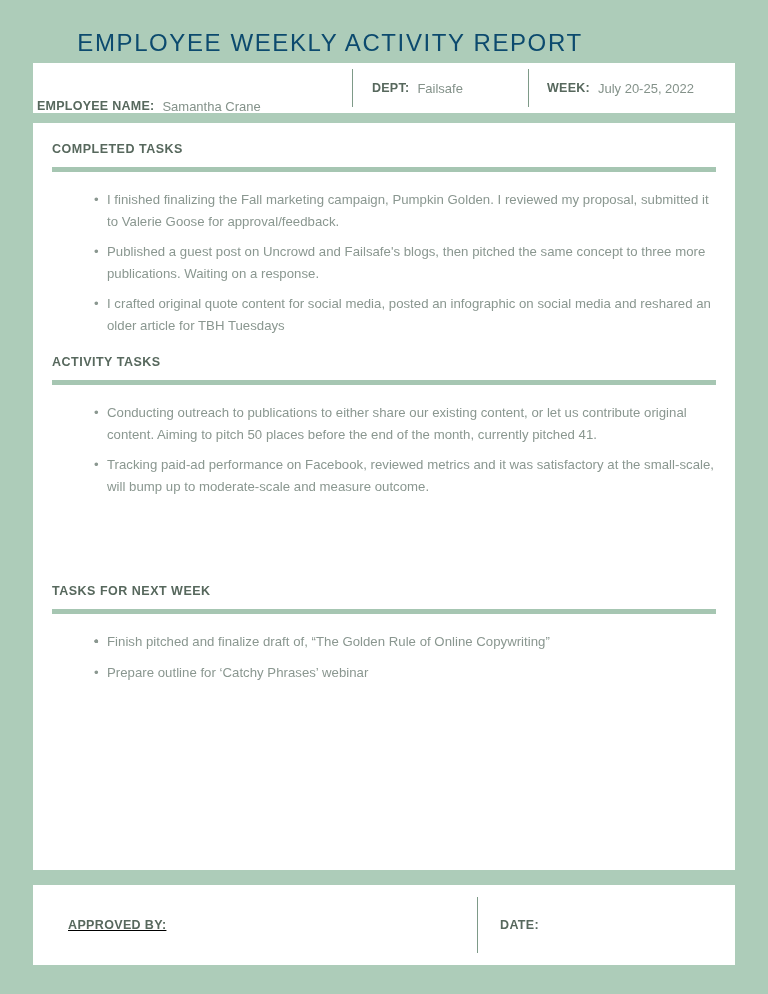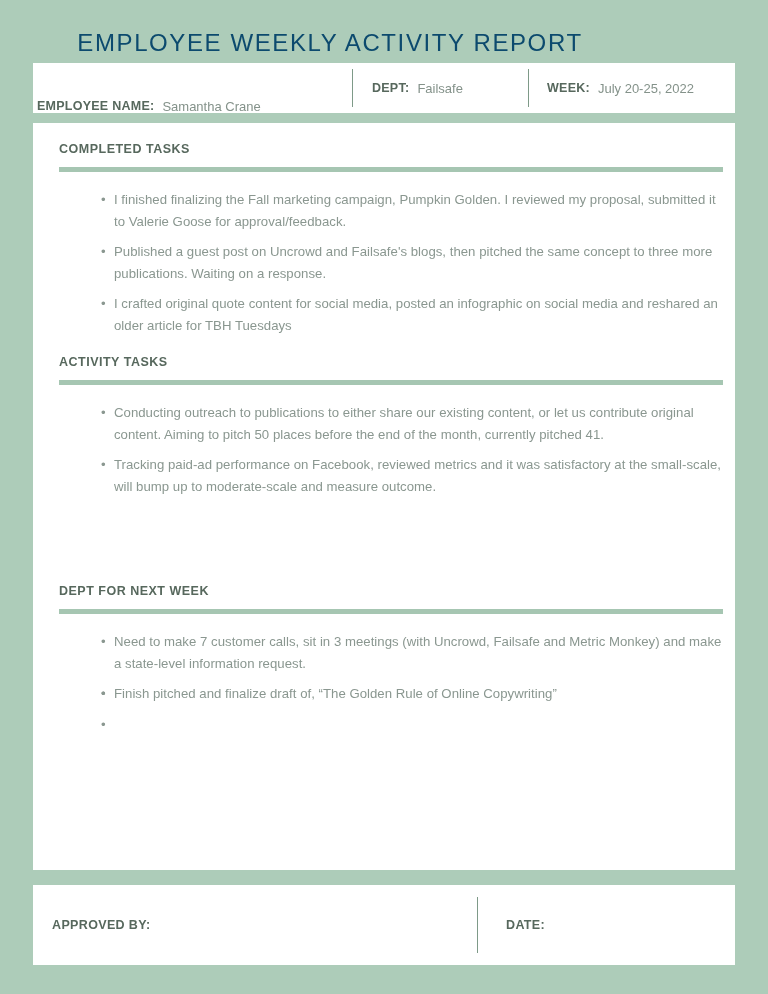--- a/index.html
+++ b/index.html
@@ -90,21 +90,21 @@
     top: 123px;
     width: 702px;
     height: 747px;
     background: #ffffff;
     box-sizing: border-box;
     padding: 0;
   }
 
   .section {
     position: absolute;
-    left: 26px;
+    left: 19px;
     width: 664px;
   }
   .section-title {
     color: #57685d;
     font-size: 12.5px;
     font-weight: bold;
     letter-spacing: 0.5px;
     margin: 0;
     white-space: nowrap;
   }
@@ -156,22 +156,22 @@
     align-items: center;
     box-sizing: border-box;
   }
   .footer-cell {
     position: relative;
     height: 100%;
     display: flex;
     align-items: center;
     box-sizing: border-box;
   }
-  .footer-cell.f1 { width: 444px; padding-left: 19px; }
-  .footer-cell.f2 { width: 258px; padding-left: 29px; }
+  .footer-cell.f1 { width: 444px; padding-left: 35px; text-decoration: underline; }
+  .footer-cell.f2 { width: 258px; padding-left: 23px; }
   .footer-cell.sep::before {
     content: "";
     position: absolute;
     left: 0;
     top: 12px;
     bottom: 12px;
     width: 1px;
     background: #7e9a88;
   }
   .footer-label {
@@ -219,27 +219,27 @@
     <div class="section sec-ongoing">
       <div class="section-title">ACTIVITY TASKS</div>
       <div class="section-rule"></div>
       <ul class="task-list">
         <li class="task-item"><span class="bullet">•</span><span>Conducting outreach to publications to either share our existing content, or let us contribute original content. Aiming to pitch 50 places before the end of the month, currently pitched 41.</span></li>
         <li class="task-item"><span class="bullet">•</span><span>Tracking paid-ad performance on Facebook, reviewed metrics and it was satisfactory at the small-scale, will bump up to moderate-scale and measure outcome.</span></li>
       </ul>
     </div>
 
     <div class="section sec-next">
-      <div class="section-title">DEPT FOR NEXT WEEK</div>
+      <div class="section-title">TASKS FOR NEXT WEEK</div>
       <div class="section-rule"></div>
       <ul class="task-list">
-        <li class="task-item"><span class="bullet">•</span><span>Need to make 7 customer calls, sit in 3 meetings (with Uncrowd, Failsafe and Metric Monkey) and make a state-level information request.</span></li>
+        <li class="task-item"><span class="bullet">•</span></li>
         <li class="task-item"><span class="bullet">•</span></li>
         <li class="task-item"><span class="bullet">•</span><span>Finish pitched and finalize draft of, “The Golden Rule of Online Copywriting”</span></li>
-        <li class="task-item"><span class="bullet">•</span></li>
+        <li class="task-item"><span class="bullet">•</span><span>Prepare outline for ‘Catchy Phrases’ webinar</span></li>
       </ul>
     </div>
 
   </div>
 
   <div class="footer-card">
     <div class="footer-cell f1">
       <span class="footer-label">APPROVED BY:</span>
     </div>
     <div class="footer-cell f2 sep">

